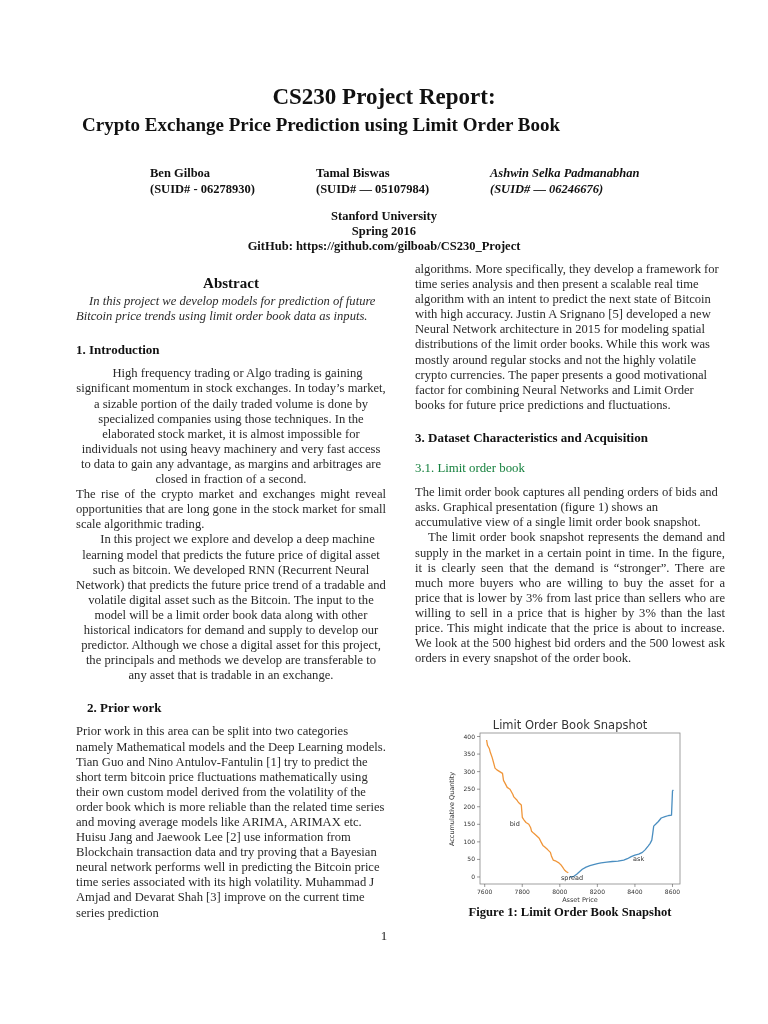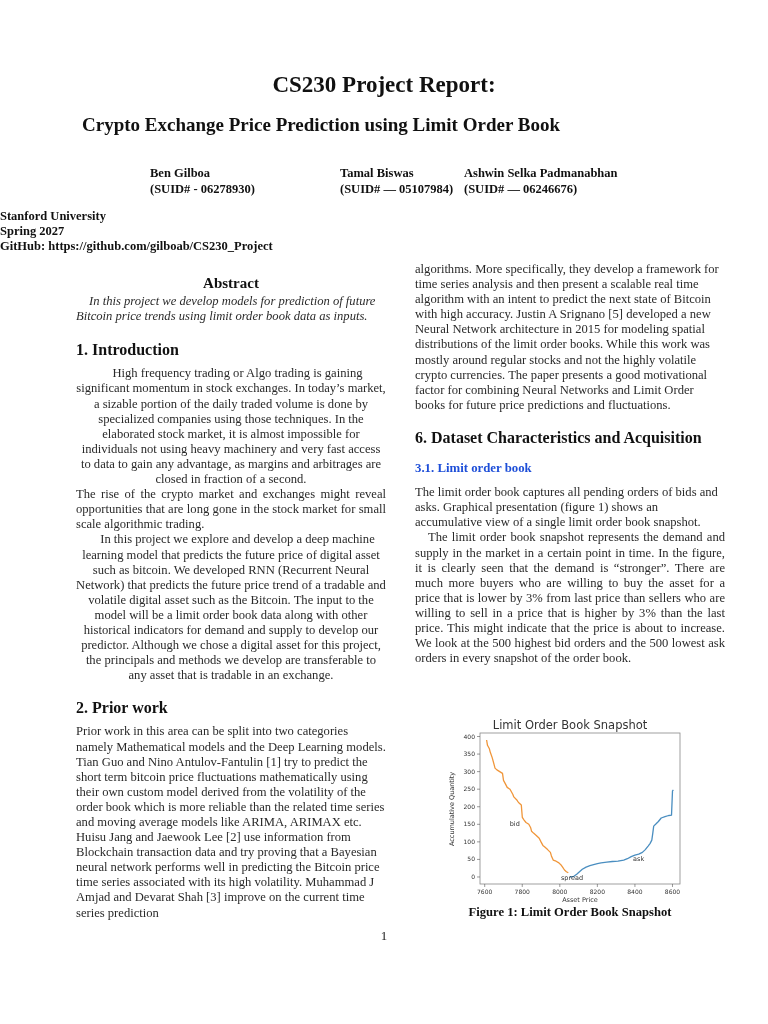--- a/index.html
+++ b/index.html
@@ -1,78 +1,78 @@
 <!DOCTYPE html>
 <html><head>
 <meta charset="utf-8">
 <style>
   html, body { margin: 0; padding: 0; }
   body {
     width: 768px; height: 1024px; background: #ffffff; overflow: hidden;
     font-family: "Liberation Serif", "DejaVu Serif", serif; color: #222;
     position: relative;
   }
-  .title1 { position: absolute; top: 72px; left: 0; width: 768px; text-align: center; font-size: 23px; font-weight: bold; color: #111; }
+  .title1 { position: absolute; top: 84px; left: 0; width: 768px; text-align: center; font-size: 23px; font-weight: bold; color: #111; }
   .title2 { position: absolute; top: 114px; left: 0; width: 642px; text-align: center; font-size: 19px; font-weight: bold; color: #111; }
   .author { position: absolute; top: 165px; text-align: left; font-size: 12.5px; font-weight: bold; line-height: 16px; color: #111; }
-  .affil { position: absolute; top: 209px; left: 0; width: 768px; text-align: left; font-size: 12.5px; font-weight: bold; line-height: 15px; color: #111; }
+  .affil { position: absolute; top: 209px; left: 0; width: 768px; text-align: center; font-size: 12.5px; font-weight: bold; line-height: 15px; color: #111; }
   .col { position: absolute; font-size: 12.6px; line-height: 15.1px; color: #2a2a2a; }
   .col p { margin: 0; }
   .col-left { left: 76px; width: 310px; }
   .col-right { left: 415px; width: 310px; }
   .h-abs { text-align: center; font-weight: bold; font-size: 15px; color: #111; margin: 0; }
   .abs-text { font-style: italic; text-indent: 13px; }
-  .h1 { font-weight: bold; font-size: 16px; color: #111; margin: 0; }
-  .h2 { font-weight: bold; font-size: 12.8px; color: #1d4ed8; margin: 0; }
+  .h1 { font-weight: bold; font-size: 13px; color: #111; margin: 0; }
+  .h2 { font-weight: normal; font-size: 12.8px; color: #15803d; margin: 0; }
   .ind { text-indent: 13px; text-align: center; }
   .just { text-align: justify; }
   #chart { position: absolute; left: 440px; top: 714px; width: 260px; height: 190px; }
   .caption { position: absolute; top: 905px; left: 415px; width: 310px; text-align: center; font-weight: bold; font-size: 12.6px; color: #111; }
   .pagenum { position: absolute; top: 928px; left: 0; width: 768px; text-align: center; font-size: 13px; color: #222; }
   .chart-text { font-family: "DejaVu Sans", sans-serif; fill: #333; }
 </style>
 </head>
 <body>
 
 <div class="title1">CS230 Project Report:</div>
 <div class="title2">Crypto Exchange Price Prediction using Limit Order Book</div>
 
 <div class="author" style="left:150px;width:160px;">
   <div>Ben Gilboa</div>
   <div>(SUID# - 06278930)</div>
 </div>
-<div class="author" style="left:340px;width:160px;">
+<div class="author" style="left:316px;width:160px;">
   <div>Tamal Biswas</div>
   <div>(SUID# — 05107984)</div>
 </div>
-<div class="author" style="left:464px;width:200px;">
+<div class="author" style="left:490px;width:200px;font-style:italic;">
   <div>Ashwin Selka Padmanabhan</div>
   <div>(SUID# — 06246676)</div>
 </div>
 
 <div class="affil">
   <div>Stanford University</div>
-  <div>Spring 2027</div>
+  <div>Spring 2016</div>
   <div>GitHub: https://github.com/gilboab/CS230_Project</div>
 </div>
 
 <div class="col col-left" style="top:276px;">
   <p class="h-abs">Abstract</p>
   <p class="abs-text" style="margin-top:3px;font-family:Liberation Serif, serif;">In this project we develop models for prediction of future Bitcoin price trends using limit order book data as inputs.</p>
   <p class="h1" style="margin-top:18px;">1. Introduction</p>
   <p class="ind" style="margin-top:9px;">High frequency trading or Algo trading is gaining significant momentum in stock exchanges. In today’s market, a sizable portion of the daily traded volume is done by specialized companies using those techniques. In the elaborated stock market, it is almost impossible for individuals not using heavy machinery and very fast access to data to gain any advantage, as margins and arbitrages are closed in fraction of a second.</p>
   <p class="just">The rise of the crypto market and exchanges might reveal opportunities that are long gone in the stock market for small scale algorithmic trading.</p>
   <p class="ind">In this project we explore and develop a deep machine learning model that predicts the future price of digital asset such as bitcoin. We developed RNN (Recurrent Neural Network) that predicts the future price trend of a tradable and volatile digital asset such as the Bitcoin. The input to the model will be a limit order book data along with other historical indicators for demand and supply to develop our predictor. Although we chose a digital asset for this project, the principals and methods we develop are transferable to any asset that is tradable in an exchange.</p>
-  <p class="h1" style="margin-top:17px;">2. Prior work</p>
+  <p class="h1" style="margin-top:17px;margin-left:11px;">2. Prior work</p>
   <p style="margin-top:9px;">Prior work in this area can be split into two categories namely Mathematical models and the Deep Learning models. Tian Guo and Nino Antulov-Fantulin [1] try to predict the short term bitcoin price fluctuations mathematically using their own custom model derived from the volatility of the order book which is more reliable than the related time series and moving average models like ARIMA, ARIMAX etc. Huisu Jang and Jaewook Lee [2] use information from Blockchain transaction data and try proving that a Bayesian neural network performs well in predicting the Bitcoin price time series associated with its high volatility. Muhammad J Amjad and Devarat Shah [3] improve on the current time series prediction</p>
 </div>
 
 <div class="col col-right" style="top:262px;">
   <p>algorithms. More specifically, they develop a framework for time series analysis and then present a scalable real time algorithm with an intent to predict the next state of Bitcoin with high accuracy. Justin A Srignano [5] developed a new Neural Network architecture in 2015 for modeling spatial distributions of the limit order books. While this work was mostly around regular stocks and not the highly volatile crypto currencies. The paper presents a good motivational factor for combining Neural Networks and Limit Order books for future price predictions and fluctuations.</p>
-  <p class="h1" style="margin-top:17px;">6. Dataset Characteristics and Acquisition</p>
+  <p class="h1" style="margin-top:17px;">3. Dataset Characteristics and Acquisition</p>
   <p class="h2" style="margin-top:16px;">3.1. Limit order book</p>
   <p style="margin-top:9px;">The limit order book captures all pending orders of bids and asks. Graphical presentation (figure 1) shows an accumulative view of a single limit order book snapshot.</p>
   <p class="ind just">The limit order book snapshot represents the demand and supply in the market in a certain point in time. In the figure, it is clearly seen that the demand is “stronger”. There are much more buyers who are willing to buy the asset for a price that is lower by 3% from last price than sellers who are willing to sell in a price that is higher by 3% than the last price. This might indicate that the price is about to increase. We look at the 500 highest bid orders and the 500 lowest ask orders in every snapshot of the order book.</p>
 </div>
 
 <svg id="chart" viewBox="0 0 260 190" xmlns="http://www.w3.org/2000/svg">
   <text id="ch-title" class="chart-text" x="130" y="15" text-anchor="middle" font-size="11.5" fill="#222">Limit Order Book Snapshot</text>
   <rect x="40" y="19" width="200" height="151" fill="none" stroke="#888" stroke-width="0.8"></rect>
   <g id="ch-xticks">
       <line x1="44.694835680751176" x2="44.694835680751176" y1="170" y2="173" stroke="#555" stroke-width="0.6"></line>

